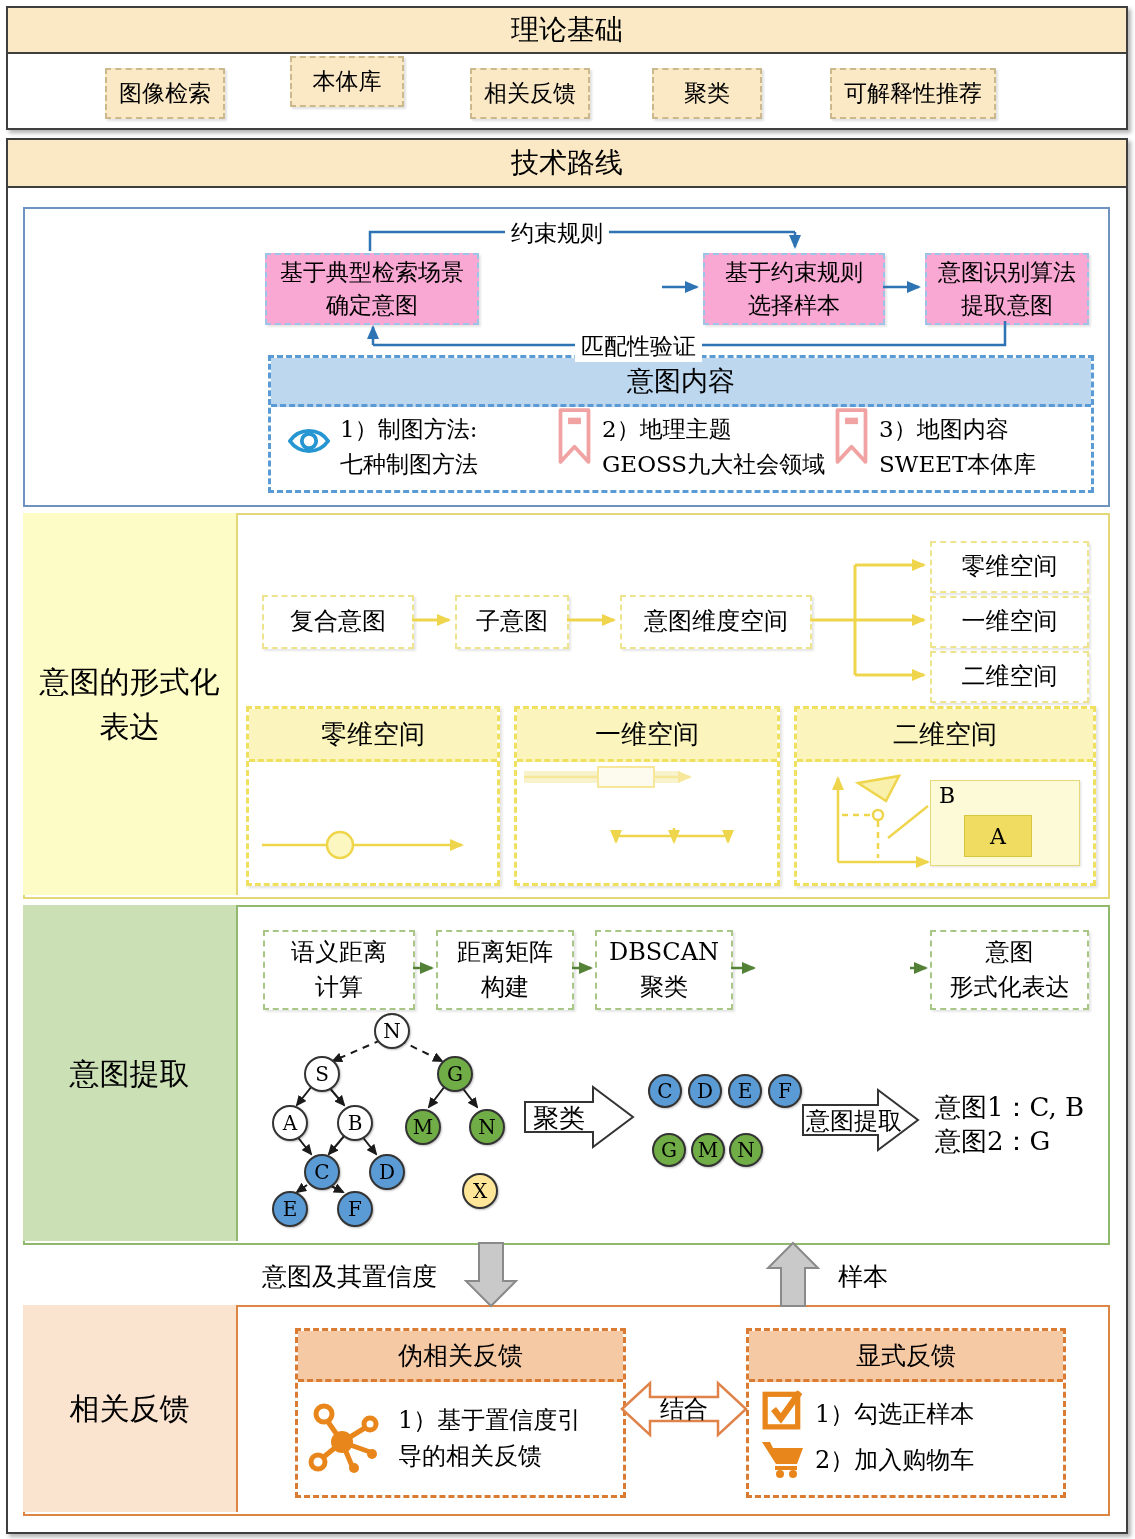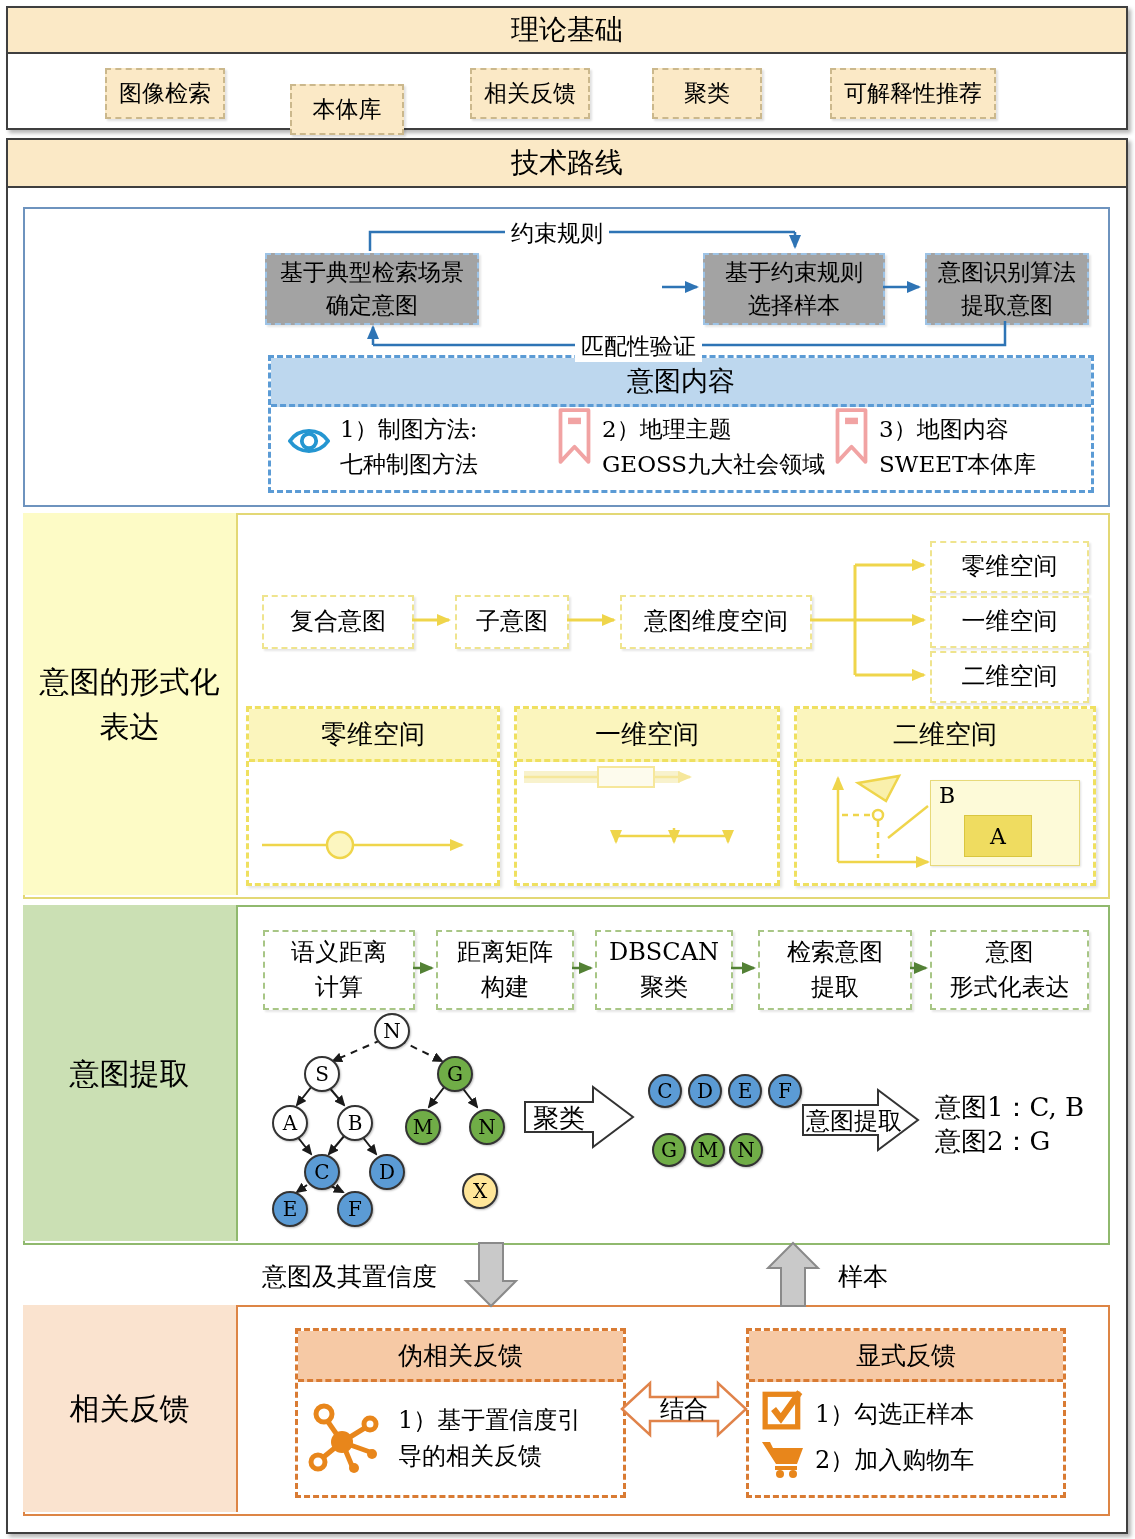--- a/index.html
+++ b/index.html
@@ -18,21 +18,21 @@
   .sec-a { border:2px solid #6E93BE; }
   .sec-b { border:2px solid #E3D875; }
   .sec-c { border:2px solid #90B96E; }
   .sec-d { border:2px solid #DD8545; }
   .side  { font-size:30px; line-height:1.5; z-index:2; }
   .side-a { background:#BCD3E9; border-right:2px solid #6E93BE; }
   .side-b { background:#FDFBC6; border-right:2px solid #E3D875; }
   .side-c { background:#CBE0B4; border-right:2px solid #90B96E; }
   .side-d { background:#FAE3CF; border-right:2px solid #DD8545; }
 
-  .dash-blue   { background:#a3a3a3; border:2px dashed #9DC3E6; font-size:23px; line-height:1.45; box-shadow:2px 2px 2px rgba(0,0,0,.10); }
+  .dash-blue   { background:#f9a8d4; border:2px dashed #9DC3E6; font-size:23px; line-height:1.45; box-shadow:2px 2px 2px rgba(0,0,0,.10); }
   .dash-yellow { background:#fff; border:2px dashed #EFE48E; font-size:24px; line-height:1.4;  box-shadow:2px 2px 2px rgba(0,0,0,.10); }
   .dash-green  { background:#fff; border:2px dashed #A8C686; font-size:24px; line-height:1.45; box-shadow:2px 2px 2px rgba(0,0,0,.10); }
 
   .intent-box  { background:#fff; border:3px dashed #5B9BD5; z-index:2; }
   .intent-head { background:#BDD7EE; border-bottom:3px dashed #5B9BD5; font-size:27px; }
 
   .panel-y     { background:#fff; border:3px dashed #EFE060; z-index:2; box-shadow:2px 2px 3px rgba(0,0,0,.12);}
   .panel-y-head{ background:#FBF5BD; border-bottom:3px dashed #EFE060; font-size:26px; }
   .ycell { background:#FCF6C0; border:1.5px solid #E7D97A; font-size:20px; box-shadow:1px 1px 1px rgba(0,0,0,.12); }
   .ycell.hl { background:#E9D54B; }
@@ -51,21 +51,21 @@
 </style>
 </head>
 <body>
 
 <div class="canvas">
 
   <div class="abs frame" style="left:6px; top:6px; width:1118px; height:120px;">
     <div class="band ctr" style="height:44px;">理论基础</div>
   </div>
   <div class="abs cream-box ctr" style="left:105px; top:68px; width:116px; height:47px;">图像检索</div>
-  <div class="abs cream-box ctr" style="left:290px; top:84px; width:110px; height:47px;">本体库</div>
+  <div class="abs cream-box ctr" style="left:290px; top:56px; width:110px; height:47px;">本体库</div>
   <div class="abs cream-box ctr" style="left:470px; top:68px; width:116px; height:47px;">相关反馈</div>
   <div class="abs cream-box ctr" style="left:652px; top:68px; width:106px; height:47px;">聚类</div>
   <div class="abs cream-box ctr" style="left:830px; top:68px; width:162px; height:47px;">可解释性推荐</div>
 
   <div class="abs frame" style="left:6px; top:138px; width:1118px; height:1392px;">
     <div class="band ctr" style="height:46px;">技术路线</div>
   </div>
 
   <div class="abs sec-a" style="left:23px; top:207px; width:1083px; height:296px; background:#fff;"></div>
 
@@ -147,22 +147,20 @@
 
   <div class="abs sec-c" style="left:23px; top:905px; width:1083px; height:336px; background:#fff;"></div>
   <div class="abs side side-c ctr" style="left:23px; top:905px; width:213px; height:336px;">意图提取</div>
 
   <div class="abs dash-green ctr pre" style="left:263px; top:930px; width:148px; height:76px;">语义距离
 计算</div>
   <div class="abs dash-green ctr pre" style="left:436px; top:930px; width:134px; height:76px;">距离矩阵
 构建</div>
   <div class="abs dash-green ctr pre" style="left:595px; top:930px; width:134px; height:76px;">DBSCAN
 聚类</div>
-  <div class="abs dash-green ctr pre" style="left:758px; top:930px; width:150px; height:76px;">检索意图
-提取</div>
   <div class="abs dash-green ctr pre" style="left:930px; top:930px; width:155px; height:76px;">意图
 形式化表达</div>
 
   <div class="tnode tn-w" style="left:374px; top:1013px;">N</div>
   <div class="tnode tn-w" style="left:304px; top:1056px;">S</div>
   <div class="tnode tn-g" style="left:437px; top:1056px;">G</div>
   <div class="tnode tn-w" style="left:272px; top:1105px;">A</div>
   <div class="tnode tn-w" style="left:337px; top:1105px;">B</div>
   <div class="tnode tn-g" style="left:405px; top:1109px;">M</div>
   <div class="tnode tn-g" style="left:469px; top:1109px;">N</div>

